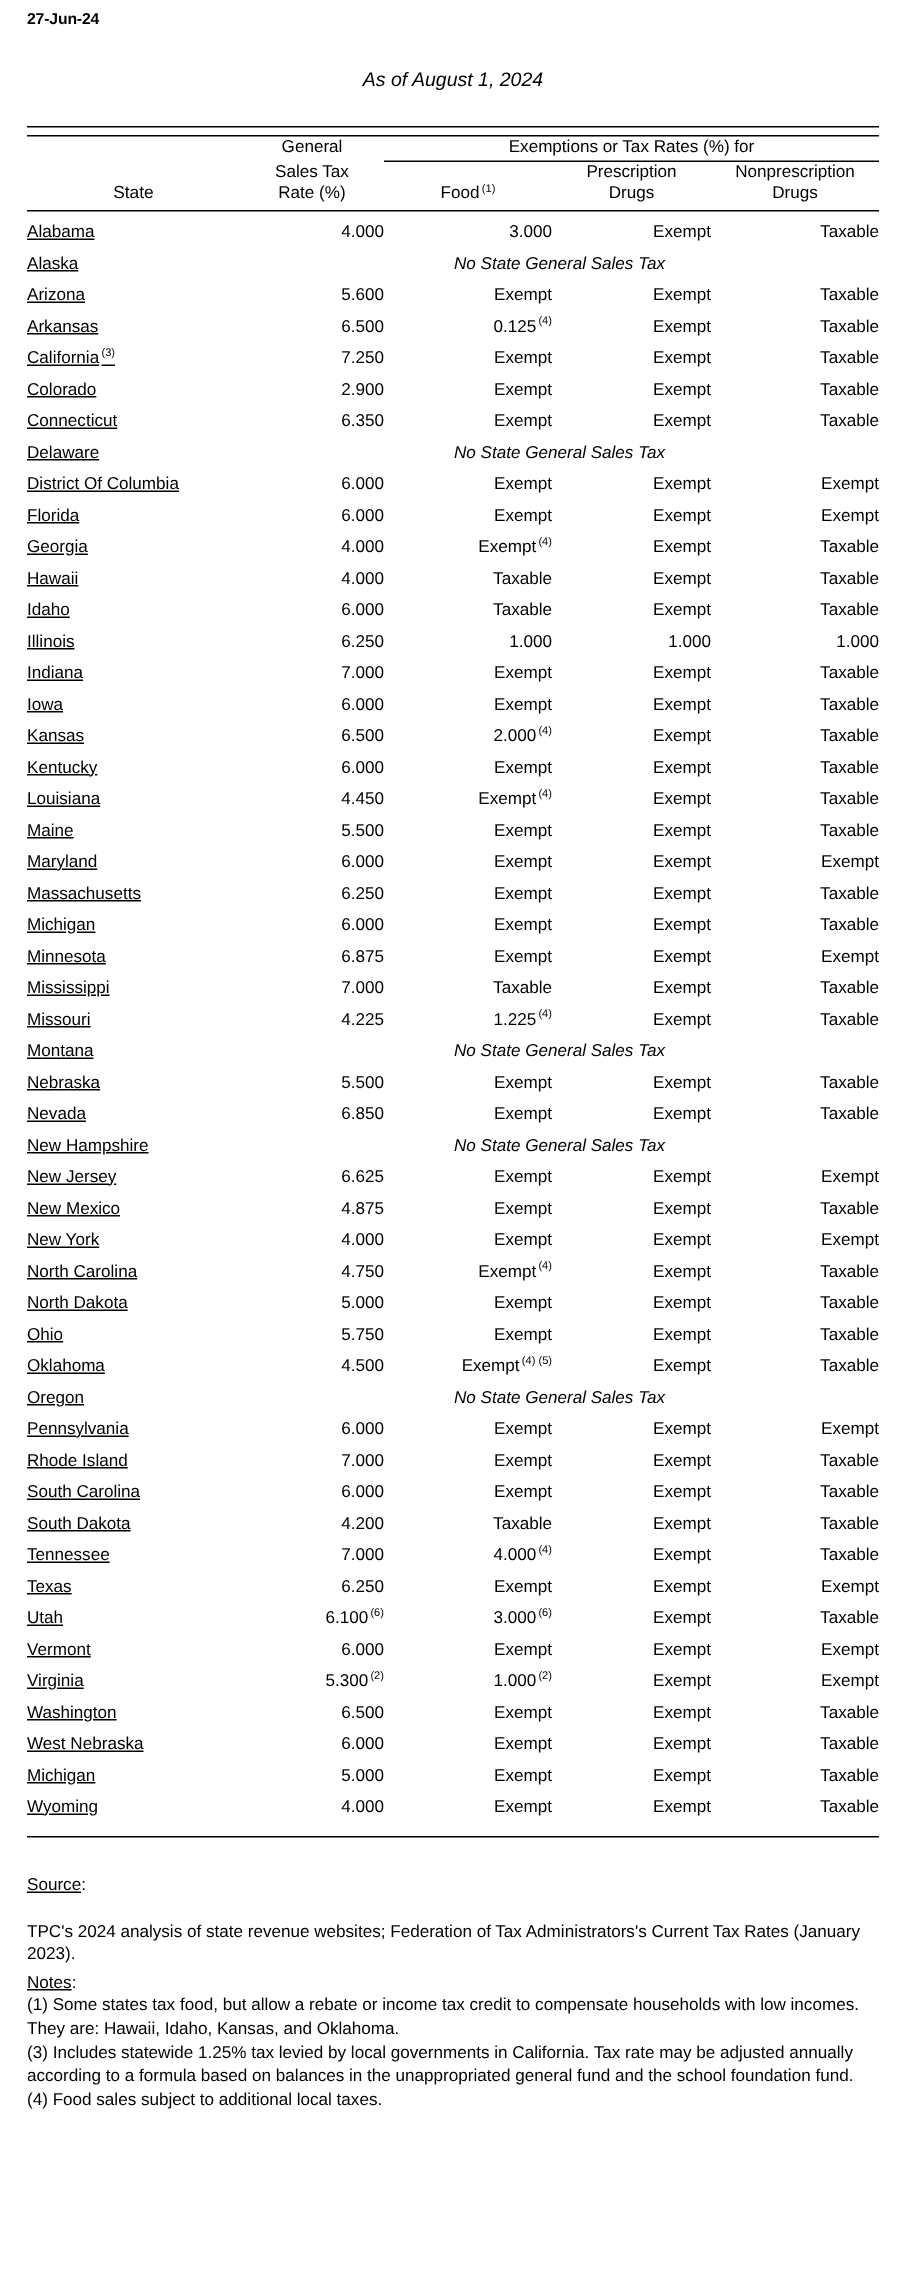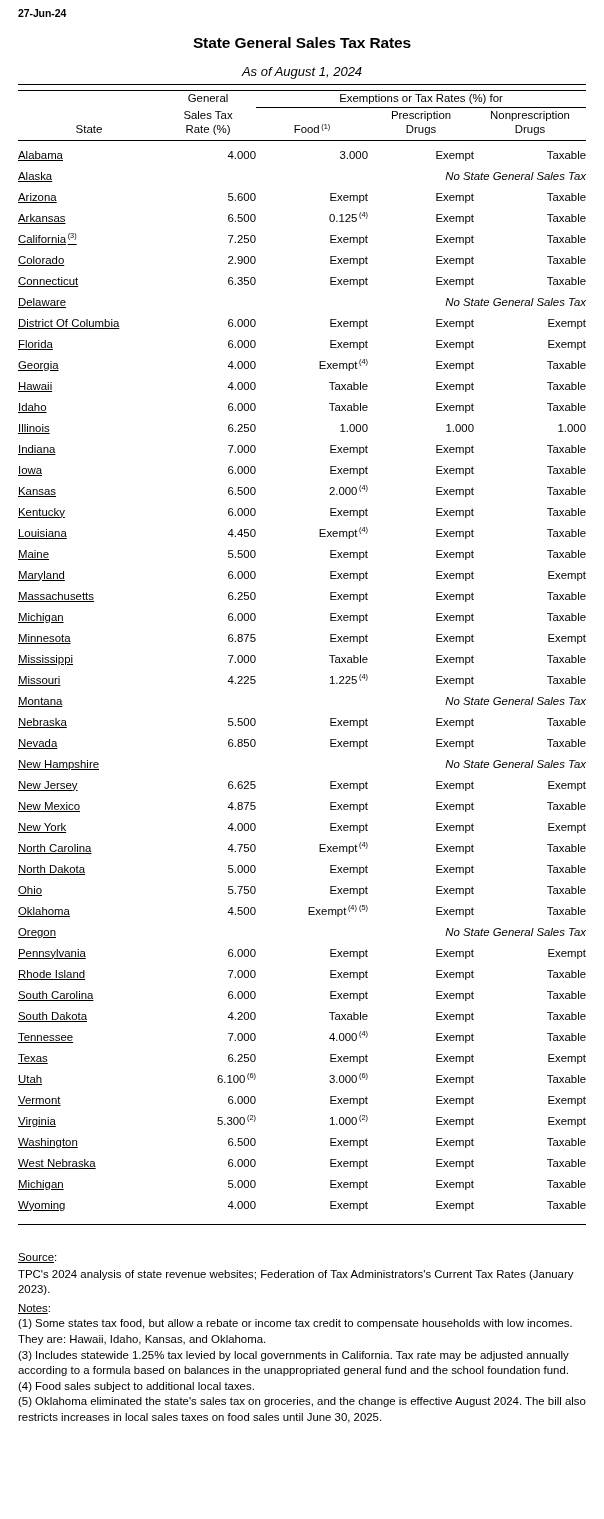--- a/index.html
+++ b/index.html
@@ -145,21 +145,21 @@
     text-align: right;
     padding-right: 8px;
     white-space: nowrap;
   }
   td.c-nonrx {
     text-align: right;
     padding-right: 3px;
     white-space: nowrap;
   }
   td.c-notax {
-    text-align: right;
+    text-align: center;
     font-style: italic;
     white-space: nowrap;
     padding-right: 22px;
   }
   sup {
     font-size: 7.4px;
     vertical-align: super;
     line-height: 0;
     padding-left: 1.5px;
   }
@@ -174,33 +174,32 @@
     line-height: 15.6px;
   }
   .footer .lbl {
     font-weight: normal;
     margin-top: 5px;
   }
   .footer .lbl u { }
   .footer p {
     margin: 0;
   }
-  .footer .src-text { margin-top: 1px; }
+  .footer .src-text { margin-top: 15px; }
   .footer .notes-label { margin-top: 3px; }
   .footer .note { margin-top: 0px; }
 </style>
 </head>
 <body>
 
 <div class="page">
 
   <div class="date-stamp">27-Jun-24</div>
 
   <div class="title-block">
-    <div class="doc-title">State General Sales Tax Rates</div>
     <div class="doc-subtitle">As of August 1, 2024</div>
   </div>
 
   <div class="table-wrap">
     <table class="rates">
       <colgroup>
         <col style="width:142px">
         <col style="width:96px">
         <col style="width:112px">
         <col style="width:106px">
@@ -598,17 +597,16 @@
   </div>
 
   <div class="footer">
     <p class="lbl"><u>Source</u>:</p>
     <p class="src-text">TPC's 2024 analysis of state revenue websites; Federation of Tax Administrators's Current Tax Rates (January 2023).</p>
     <p class="lbl notes-label"><u>Notes</u>:</p>
     <div id="notes-list">
         <p class="note">(1) Some states tax food, but allow a rebate or income tax credit to compensate households with low incomes. They are: Hawaii, Idaho, Kansas, and Oklahoma.</p>
         <p class="note">(3)  Includes statewide 1.25% tax levied by local governments in California. Tax rate may be adjusted annually according to a formula based on balances in the unappropriated general fund and the school foundation fund.</p>
         <p class="note">(4) Food sales subject to additional local taxes.</p>
-        <p class="note">(5) Oklahoma eliminated the state's sales tax on groceries, and the change is effective August 2024. The bill also restricts increases in local sales taxes on food sales until June 30, 2025.</p>
       </div>
   </div>
 
 </div>
 
 </body></html>

